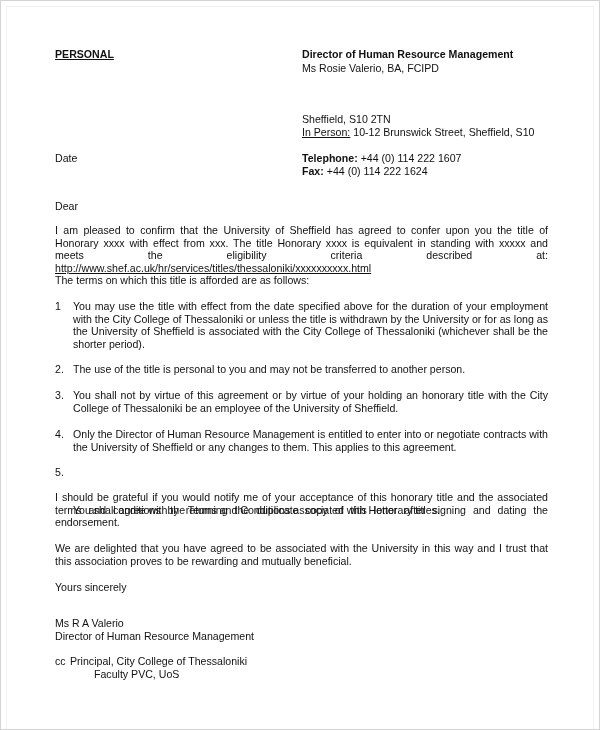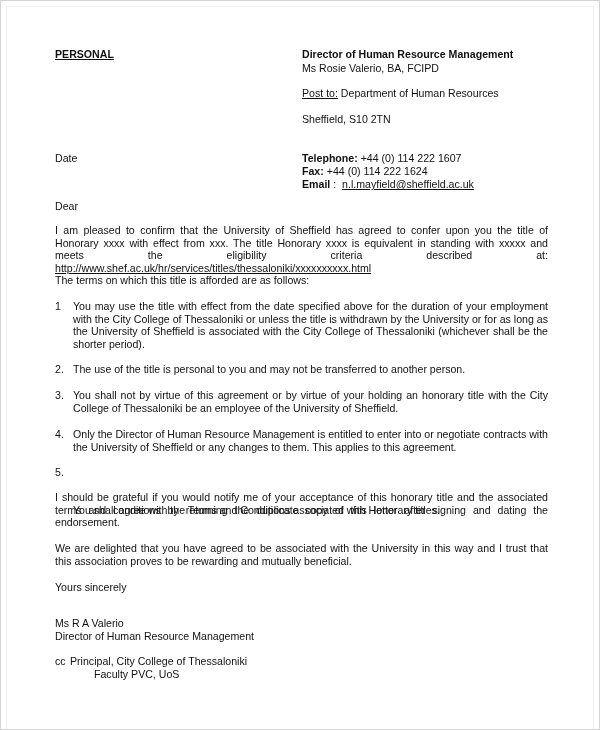--- a/index.html
+++ b/index.html
@@ -35,33 +35,30 @@
 </div>
 
 <div class="doc">
 
   <div class="abs b u" style="left:55px; top:48px;">PERSONAL</div>
   <div class="abs" style="left:55px; top:152px;">Date</div>
 
   <div class="abs b" style="left:302px; top:48px;">Director of Human Resource Management</div>
   <div class="abs" style="left:302px; top:62px;">Ms Rosie Valerio, BA, FCIPD</div>
 
-  <div class="abs" style="left:302px; top:87px;">
-    <span class="u">Post to:</span><span> Department of Human Resources</span>
+  <div class="abs" style="left:302px; top:113px;">Sheffield, S10 2TN</div>
+  <div class="abs" style="left:302px; top:126px;">
+    <span class="u">In Person:</span><span> 10-12 Brunswick Street, Sheffield, S10</span>
   </div>
-  <div class="abs" style="left:302px; top:113px;">Sheffield, S10 2TN</div>
 
   <div class="abs" style="left:302px; top:152px;">
     <span class="b">Telephone:</span><span> +44 (0) 114 222 1607</span>
   </div>
   <div class="abs" style="left:302px; top:165px;">
     <span class="b">Fax:</span><span> +44 (0) 114 222 1624</span>
-  </div>
-  <div class="abs" style="left:302px; top:178px;">
-    <span class="b">Email</span><span style="white-space:pre;"> :  </span><span class="link">n.l.mayfield@sheffield.ac.uk</span>
   </div>
 
   <div class="abs" style="left:55px; top:200px;">Dear</div>
 
   <div class="para" style="top:224px;">
     <span>I am pleased to confirm that the University of Sheffield has agreed to confer upon you the title of Honorary xxxx with effect from xxx.  The title Honorary xxxx is equivalent in standing with xxxxx and meets the eligibility criteria described at: </span><span class="link">http://www.shef.ac.uk/hr/services/titles/thessaloniki/xxxxxxxxxx.html</span>
   </div>
 
   <div class="abs" style="left:55px; top:274px;">The terms on which this title is afforded are as follows:</div>
 

